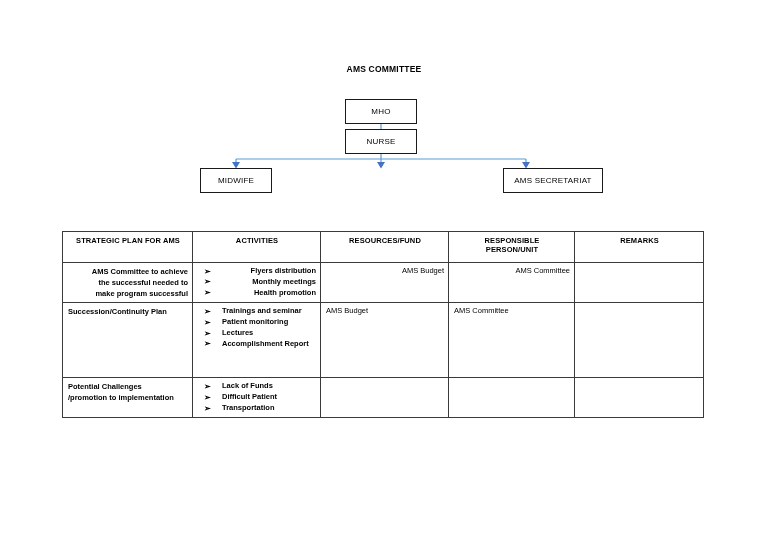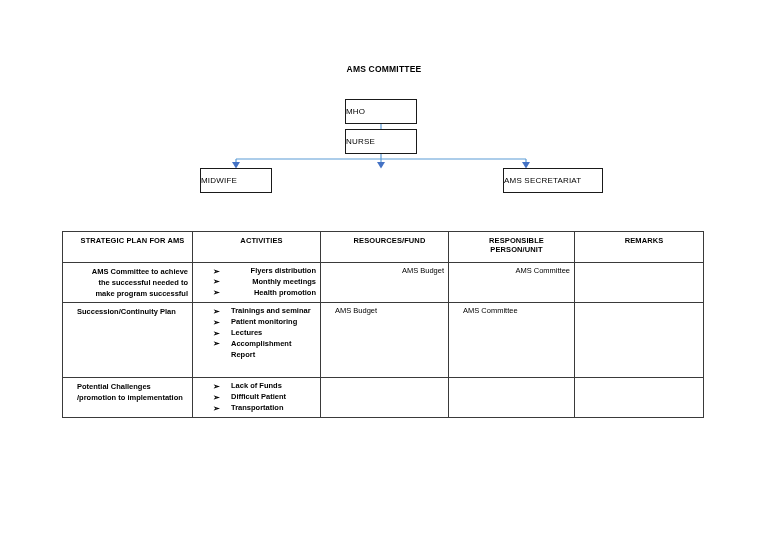--- a/index.html
+++ b/index.html
@@ -35,20 +35,21 @@
     font-weight: bold;
     letter-spacing: 0.2px;
   }
 
   .org-box {
     position: absolute;
     border: 1.4px solid #1a1a1a;
     background: #ffffff;
     display: flex;
     align-items: center;
+    justify-content: center;
     font-size: 8px;
     letter-spacing: 0.2px;
     box-sizing: border-box;
     z-index: 3;
   }
 
   #box-mho      { left: 345px; top: 99px;  width: 72px;  height: 25px; }
   #box-nurse    { left: 345px; top: 129px; width: 72px;  height: 25px; }
   #box-midwife  { left: 200px; top: 168px; width: 72px;  height: 25px; }
   #box-pharmacist { left: 343px; top: 168px; width: 74px; height: 25px; }
@@ -69,21 +70,21 @@
     left: 62px;
     top: 231px;
     width: 641px;
     border-collapse: collapse;
     table-layout: fixed;
     font-size: 7.5px;
   }
   #plan-table td, #plan-table th {
     border: 1px solid #3a3a3a;
     vertical-align: top;
-    padding: 3px 4px 3px 14px;
+    padding: 3px 4px 3px 5px;
     box-sizing: border-box;
   }
   #plan-table thead th {
     text-align: center;
     font-weight: bold;
     font-size: 7.5px;
     letter-spacing: 0.1px;
     padding-top: 4px;
     vertical-align: top;
   }

